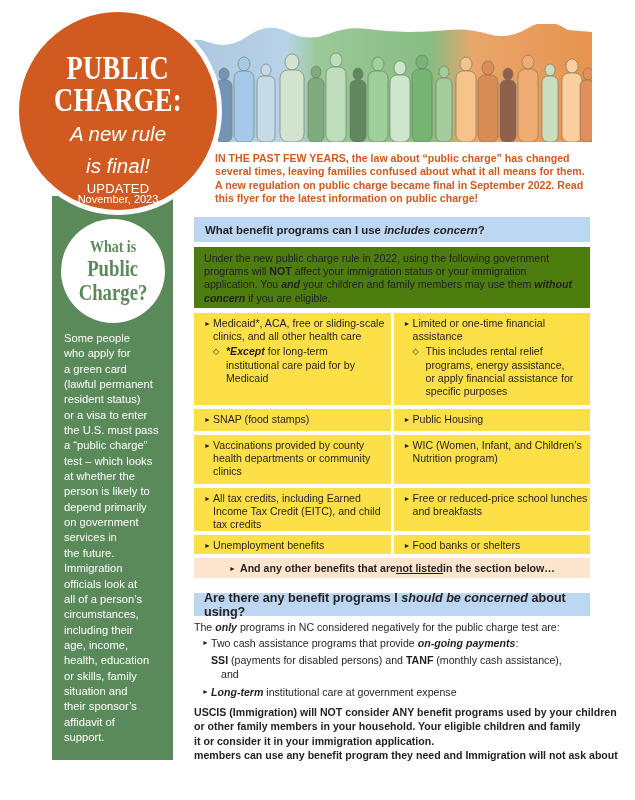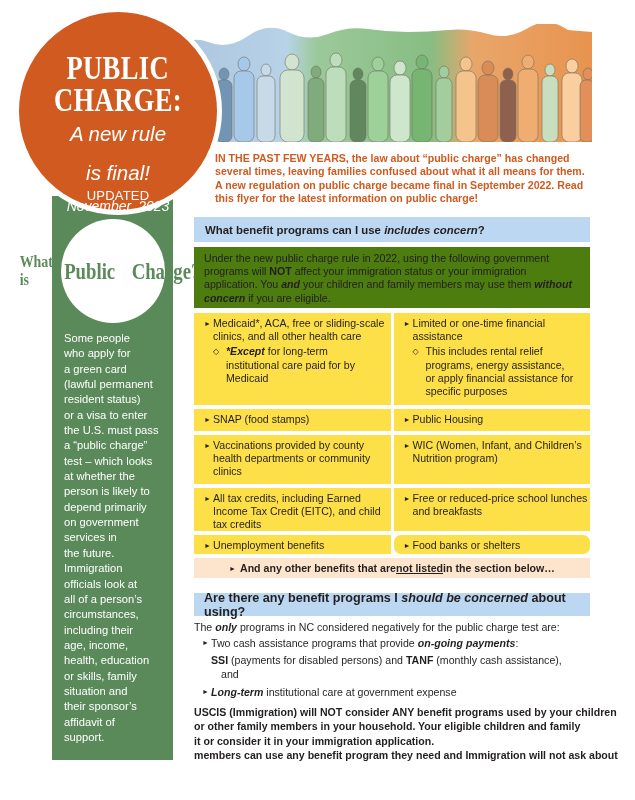--- a/index.html
+++ b/index.html
@@ -6,34 +6,34 @@
   html, body { width: 635px; height: 800px; background: #ffffff; overflow: hidden; }
   body { position: relative; font-family: "Liberation Sans", "DejaVu Sans", sans-serif; color: #231f20; }
 
   
   .crowd { position: absolute; left: 168px; top: 24px; width: 424px; height: 118px; overflow: hidden; }
   .crowd svg { display: block; width: 100%; height: 100%; }
 
   
   .sidebar { position: absolute; left: 52px; top: 196px; width: 121px; height: 564px; background: #5b8a5a; }
   .sidebar-circle { position: absolute; left: 9px; top: 23px; width: 104px; height: 104px; border-radius: 50%; background: #ffffff;
-    display: flex; flex-direction: row; align-items: center; justify-content: center; }
+    display: flex; flex-direction: column; align-items: center; justify-content: center; }
   .sidebar-circle .q1 { font-family: "Liberation Serif", "DejaVu Serif", serif; font-weight: bold; color: #5b8a5a; font-size: 17px; line-height: 18px; transform: scaleX(0.82); }
   .sidebar-circle .q2 { font-family: "Liberation Serif", "DejaVu Serif", serif; font-weight: bold; color: #5b8a5a; font-size: 24px; line-height: 24px; transform: scaleX(0.78); }
   .sidebar-text { position: absolute; left: 12px; top: 135px; width: 108px; color: #ffffff; font-weight: normal; font-size: 11.2px; line-height: 15.35px; }
   .sidebar-text span { display: block; white-space: nowrap; }
 
   
   .title-circle { position: absolute; left: 14px; top: 7px; width: 208px; height: 208px; border-radius: 50%; background: #d15a21;
     border: 5px solid #ffffff; display: flex; flex-direction: column; align-items: center; padding-top: 40px; }
   .title-main { font-family: "Liberation Serif", "DejaVu Serif", serif; font-weight: bold; color: #ffffff; font-size: 34px; line-height: 32px;
     text-align: center; transform: scaleX(0.78); letter-spacing: 0.5px; }
   .title-sub { font-style: italic; color: #ffffff; font-size: 20.5px; line-height: 24px; text-align: center; margin-top: 6px; }
   .title-updated { color: #ffffff; font-size: 13px; line-height: 11px; text-align: center; margin-top: 5px; letter-spacing: 0.2px; }
-  .title-date { color: #ffffff; font-size: 14px; line-height: 11px; text-align: center; font-style: italic; }
+  .title-date { color: #ffffff; font-size: 11px; line-height: 11px; text-align: center; }
 
   
   .intro { position: absolute; left: 215px; top: 152px; width: 395px; color: #d15a21; font-weight: bold; font-size: 10.6px; line-height: 13.3px; }
   .intro span { display: block; white-space: nowrap; }
 
   
   .section-bar { position: absolute; left: 194px; width: 396px; background: #bcd7f2; color: #231f20; font-weight: bold; padding-left: 11px; display: flex; align-items: center; }
   .section-bar.s1 { top: 217px; height: 25px; font-size: 11.4px; }
   .section-bar.s2 { top: 593px; height: 23px; font-size: 12.6px; padding-left: 10px; }
   .section-bar em { font-style: italic; }
@@ -205,21 +205,21 @@
       <span>their sponsor’s</span>
       <span>affidavit of</span>
       <span>support.</span>
     </div>
 </div>
 
 <div class="title-circle">
   <div class="title-main">PUBLIC</div>
   <div class="title-main">CHARGE:</div>
   <div class="title-sub">A new rule</div>
-  <div class="title-sub" style="margin-top:15px">is final!</div>
+  <div class="title-sub" style="margin-top:8px">is final!</div>
   <div class="title-updated">UPDATED</div>
   <div class="title-date">November, 2023</div>
 </div>
 
 <div class="intro" id="intro">
     <span>IN THE PAST FEW YEARS, the law about “public charge” has changed</span>
     <span>several times, leaving families confused about what it all means for them.</span>
     <span>A new regulation on public charge became final in September 2022. Read</span>
     <span>this flyer for the latest information on public charge!</span>
   </div>
@@ -337,21 +337,21 @@
     </div>
     <div class="grid-row">
       <div class="cell" style="height: 19px;">
         <div class="item">
           <span class="bullet">►</span>
           <div class="item-text">
             <span>Unemployment benefits</span>
           </div>
         </div>
       </div>
-      <div class="cell" style="height: 19px; border-radius: 7px;">
+      <div class="cell" style="height: 19px;">
         <div class="item">
           <span class="bullet">►</span>
           <div class="item-text">
             <span>Food banks or shelters</span>
           </div>
         </div>
       </div>
     </div>
     <div class="peach-row"><span class="bullet">►</span>And any other benefits that are <u>not listed</u> in the section below…</div>
   </div>

